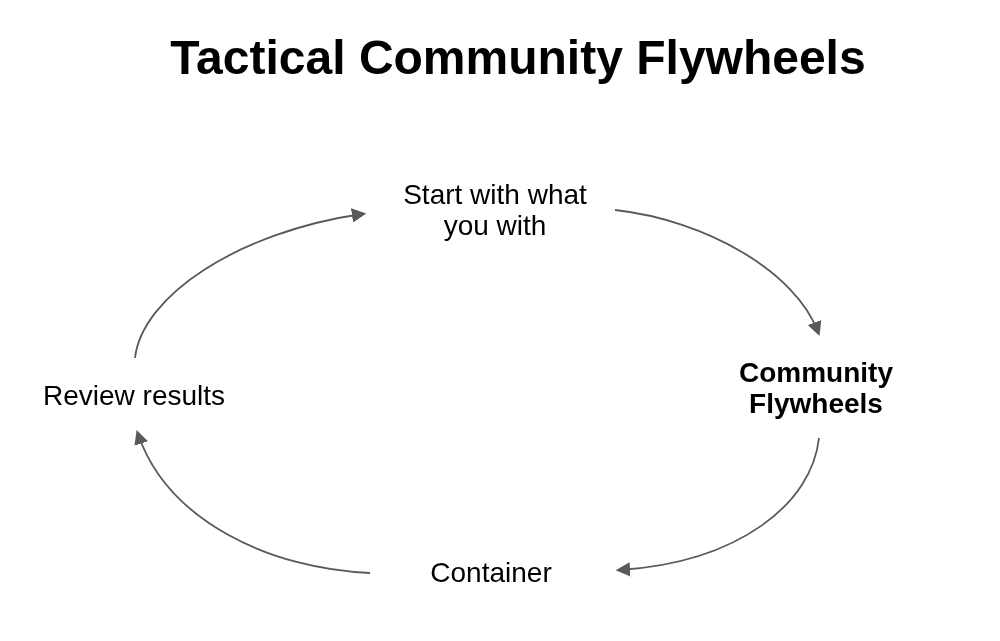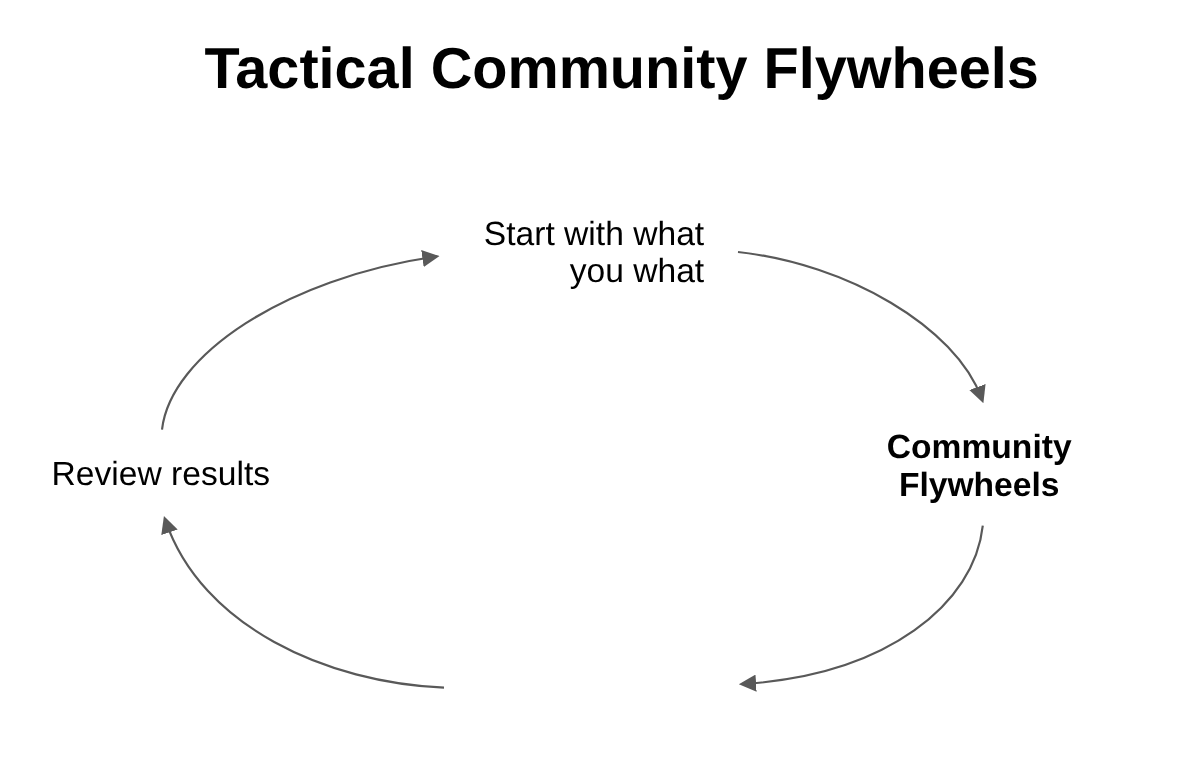--- a/index.html
+++ b/index.html
@@ -39,21 +39,21 @@
   }
   .node {
     position: absolute;
     transform: translate(-50%, -50%);
     font-size: 28px;
     line-height: 31px;
     text-align: center;
     color: #000000;
     white-space: nowrap;
   }
-  .node-start     { left: 495px; top: 210px; text-align: right; }
+  .node-start     { left: 495px; top: 210px; }
   .node-community { left: 816px; top: 388px; font-weight: bold; }
   .node-container { left: 491px; top: 572px; }
   .node-review    { left: 134px; top: 395px; }
 </style>
 </head>
 <body>
 
 <div class="stage">
 
   <h1 class="title">Tactical Community Flywheels</h1>
@@ -65,26 +65,29 @@
       </marker>
     </defs>
     <path class="edge" d="M135,358 C142,296 238,232 362,214" marker-end="url(#arrowhead)"></path>
     <path class="edge" d="M615,210 C706,220 796,272 818,332" marker-end="url(#arrowhead)"></path>
     <path class="edge" d="M819,438 C812,503 740,562 620,570" marker-end="url(#arrowhead)"></path>
     <path class="edge" d="M370,573 C272,569 168,522 138,434" marker-end="url(#arrowhead)"></path>
   </svg>
 
   <div class="node node-start">
     <div>Start with what</div>
-    <div>you what</div>
+    <div>you with</div>
   </div>
 
   <div class="node node-community">
     <div>Community</div>
     <div>Flywheels</div>
   </div>
 
+  <div class="node node-container">
+    <div>Container</div>
+  </div>
 
   <div class="node node-review">
     <div>Review results</div>
   </div>
 
 </div>
 
 </body></html>

